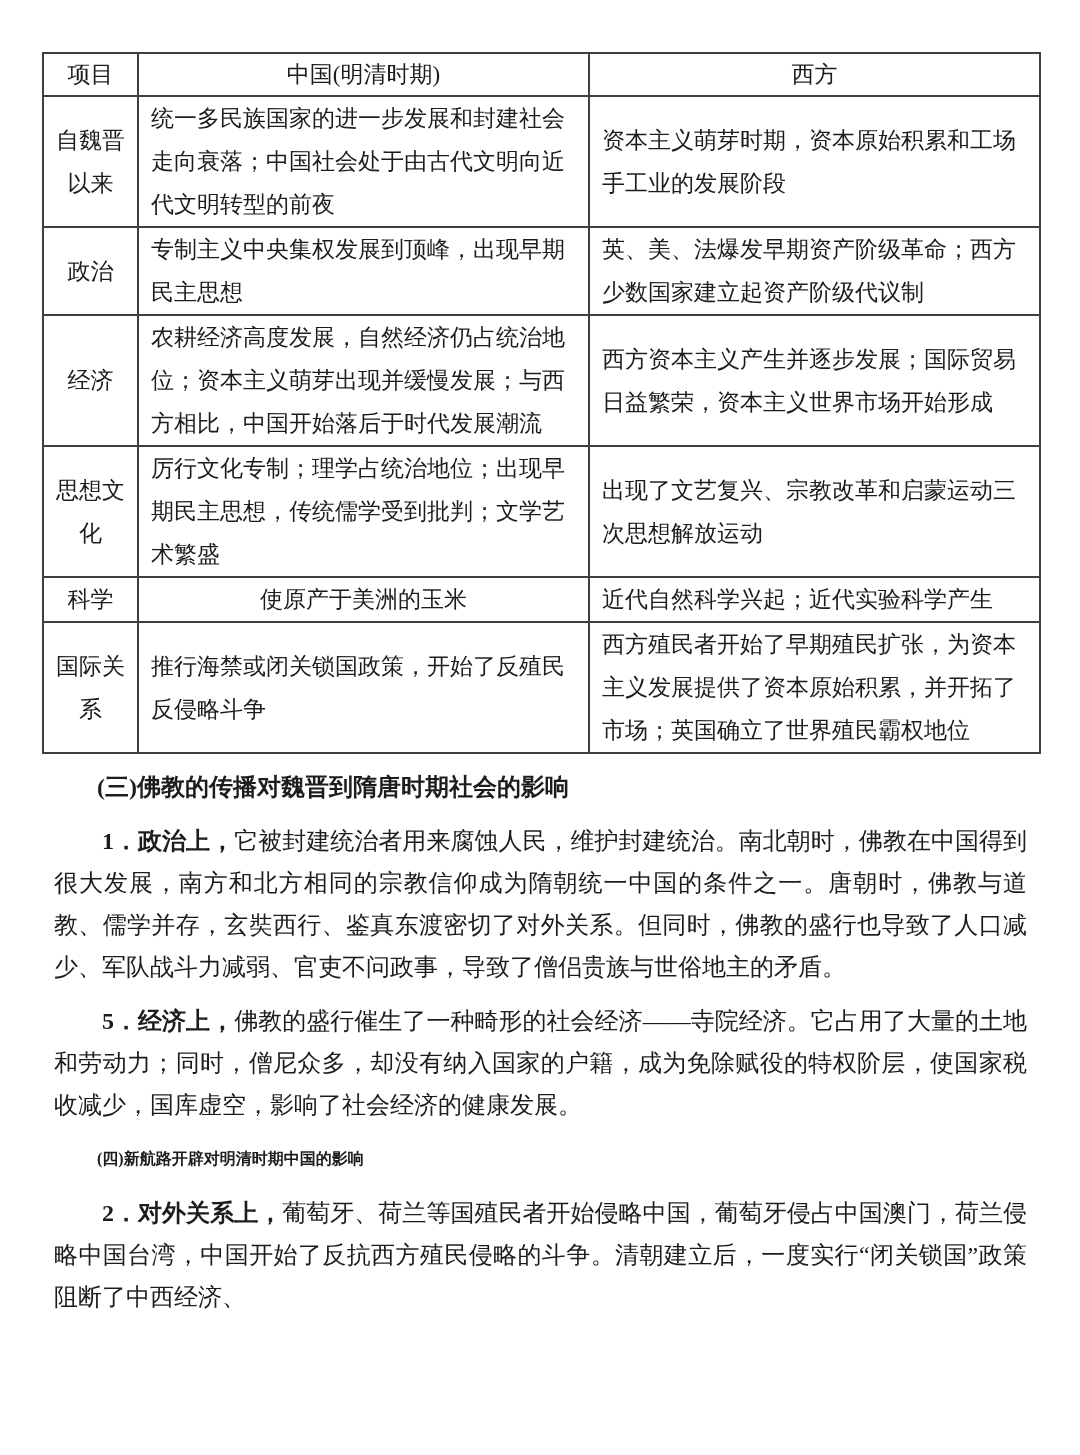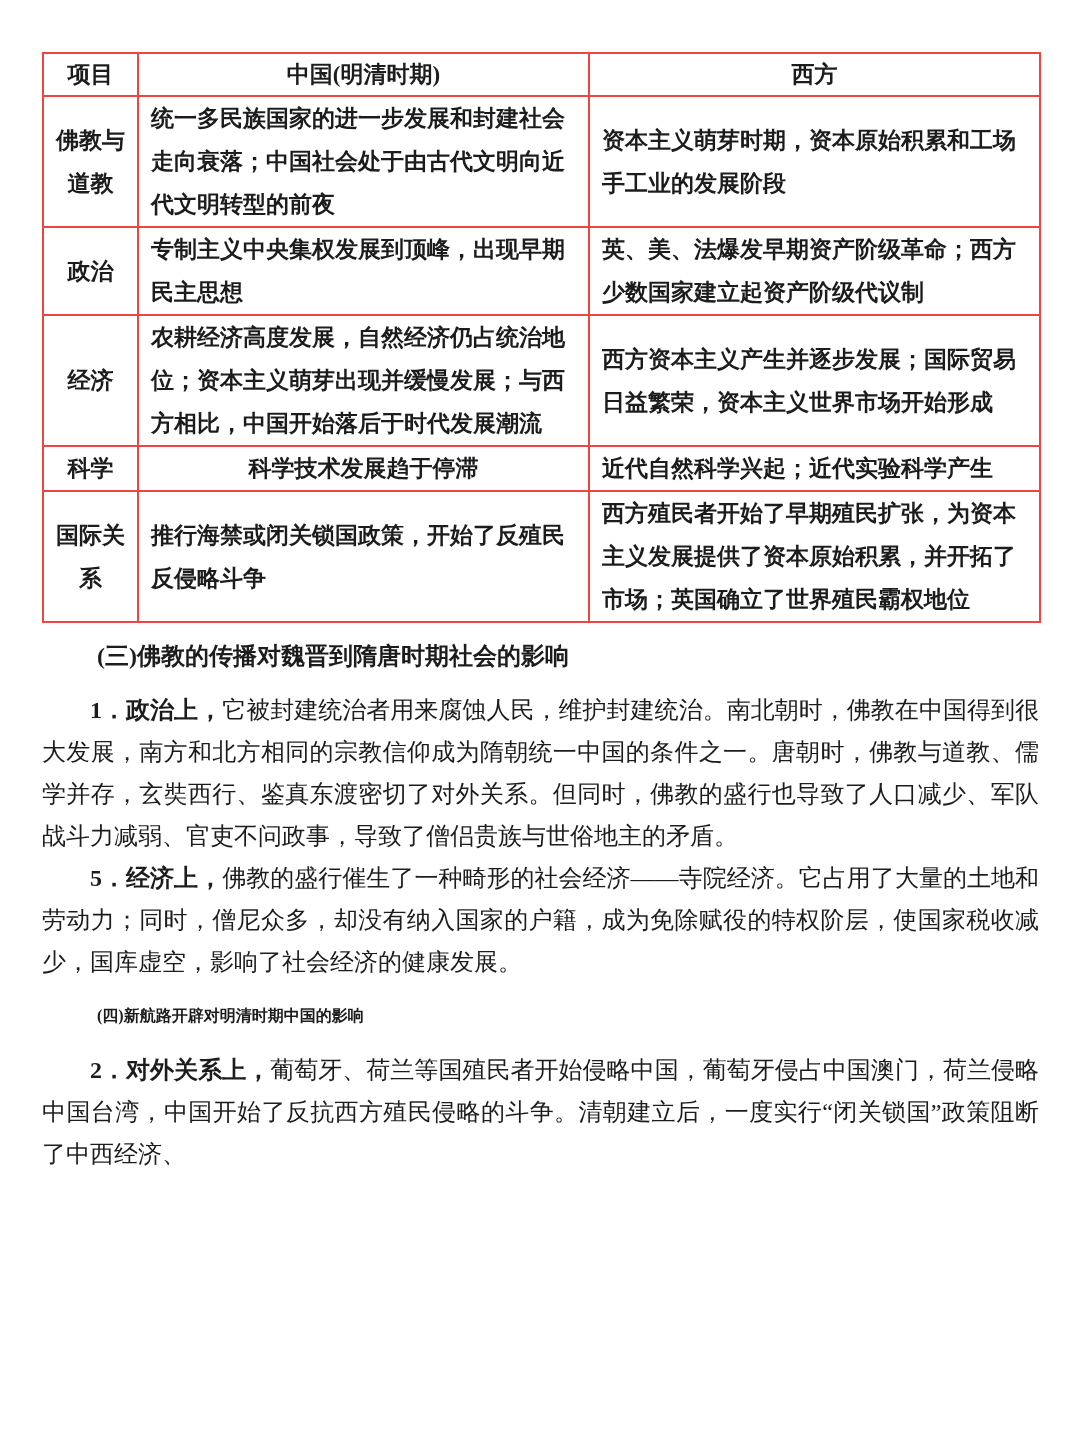--- a/index.html
+++ b/index.html
@@ -22,23 +22,23 @@
   table.cmp {
     border-collapse: collapse;
     table-layout: fixed;
     width: 997px;
     font-size: 23px;
   }
   table.cmp col.c1 { width: 95px; }
   table.cmp col.c2 { width: 451px; }
   table.cmp col.c3 { width: 451px; }
   table.cmp th, table.cmp td {
-    border: 2px solid #ef4444;
+    border: 2px solid #404040;
     vertical-align: middle;
-    font-weight: bold;
+    font-weight: normal;
     box-sizing: border-box;
   }
   table.cmp th {
     height: 41px;
     line-height: 41px;
     text-align: center;
     padding: 0 6px;
   }
   table.cmp td {
     line-height: 43px;
@@ -56,21 +56,21 @@
     font-size: 24px;
     line-height: 42px;
   }
   .sec-heading {
     font-weight: bold;
     text-indent: 43px;
     margin: 12px;
     text-align: left;
   }
   .para {
-    margin: 0;
+    margin: 12px;
     text-indent: 48px;
     text-align: justify;
   }
   .para .lead { font-weight: bold; }
 </style>
 </head>
 <body>
 
 <div class="page">
 
@@ -80,37 +80,42 @@
         <col class="c2">
         <col class="c3">
       </colgroup>
     <tbody>
       <tr>
         <th>项目</th>
         <th>中国(明清时期)</th>
         <th>西方</th>
       </tr>
       <tr>
-        <td class="label">佛教与道教</td>
+        <td class="label">自魏晋以来</td>
         <td>统一多民族国家的进一步发展和封建社会走向衰落；中国社会处于由古代文明向近代文明转型的前夜</td>
         <td>资本主义萌芽时期，资本原始积累和工场手工业的发展阶段</td>
       </tr>
       <tr>
         <td class="label">政治</td>
         <td>专制主义中央集权发展到顶峰，出现早期民主思想</td>
         <td>英、美、法爆发早期资产阶级革命；西方少数国家建立起资产阶级代议制</td>
       </tr>
       <tr>
         <td class="label">经济</td>
         <td>农耕经济高度发展，自然经济仍占统治地位；资本主义萌芽出现并缓慢发展；与西方相比，中国开始落后于时代发展潮流</td>
         <td>西方资本主义产生并逐步发展；国际贸易日益繁荣，资本主义世界市场开始形成</td>
       </tr>
       <tr>
+        <td class="label">思想文化</td>
+        <td>厉行文化专制；理学占统治地位；出现早期民主思想，传统儒学受到批判；文学艺术繁盛</td>
+        <td>出现了文艺复兴、宗教改革和启蒙运动三次思想解放运动</td>
+      </tr>
+      <tr>
         <td class="label">科学</td>
-        <td class="center">科学技术发展趋于停滞</td>
+        <td class="center">使原产于美洲的玉米</td>
         <td>近代自然科学兴起；近代实验科学产生</td>
       </tr>
       <tr>
         <td class="label">国际关系</td>
         <td>推行海禁或闭关锁国政策，开始了反殖民反侵略斗争</td>
         <td>西方殖民者开始了早期殖民扩张，为资本主义发展提供了资本原始积累，并开拓了市场；英国确立了世界殖民霸权地位</td>
       </tr>
     </tbody>
   </table>
 

